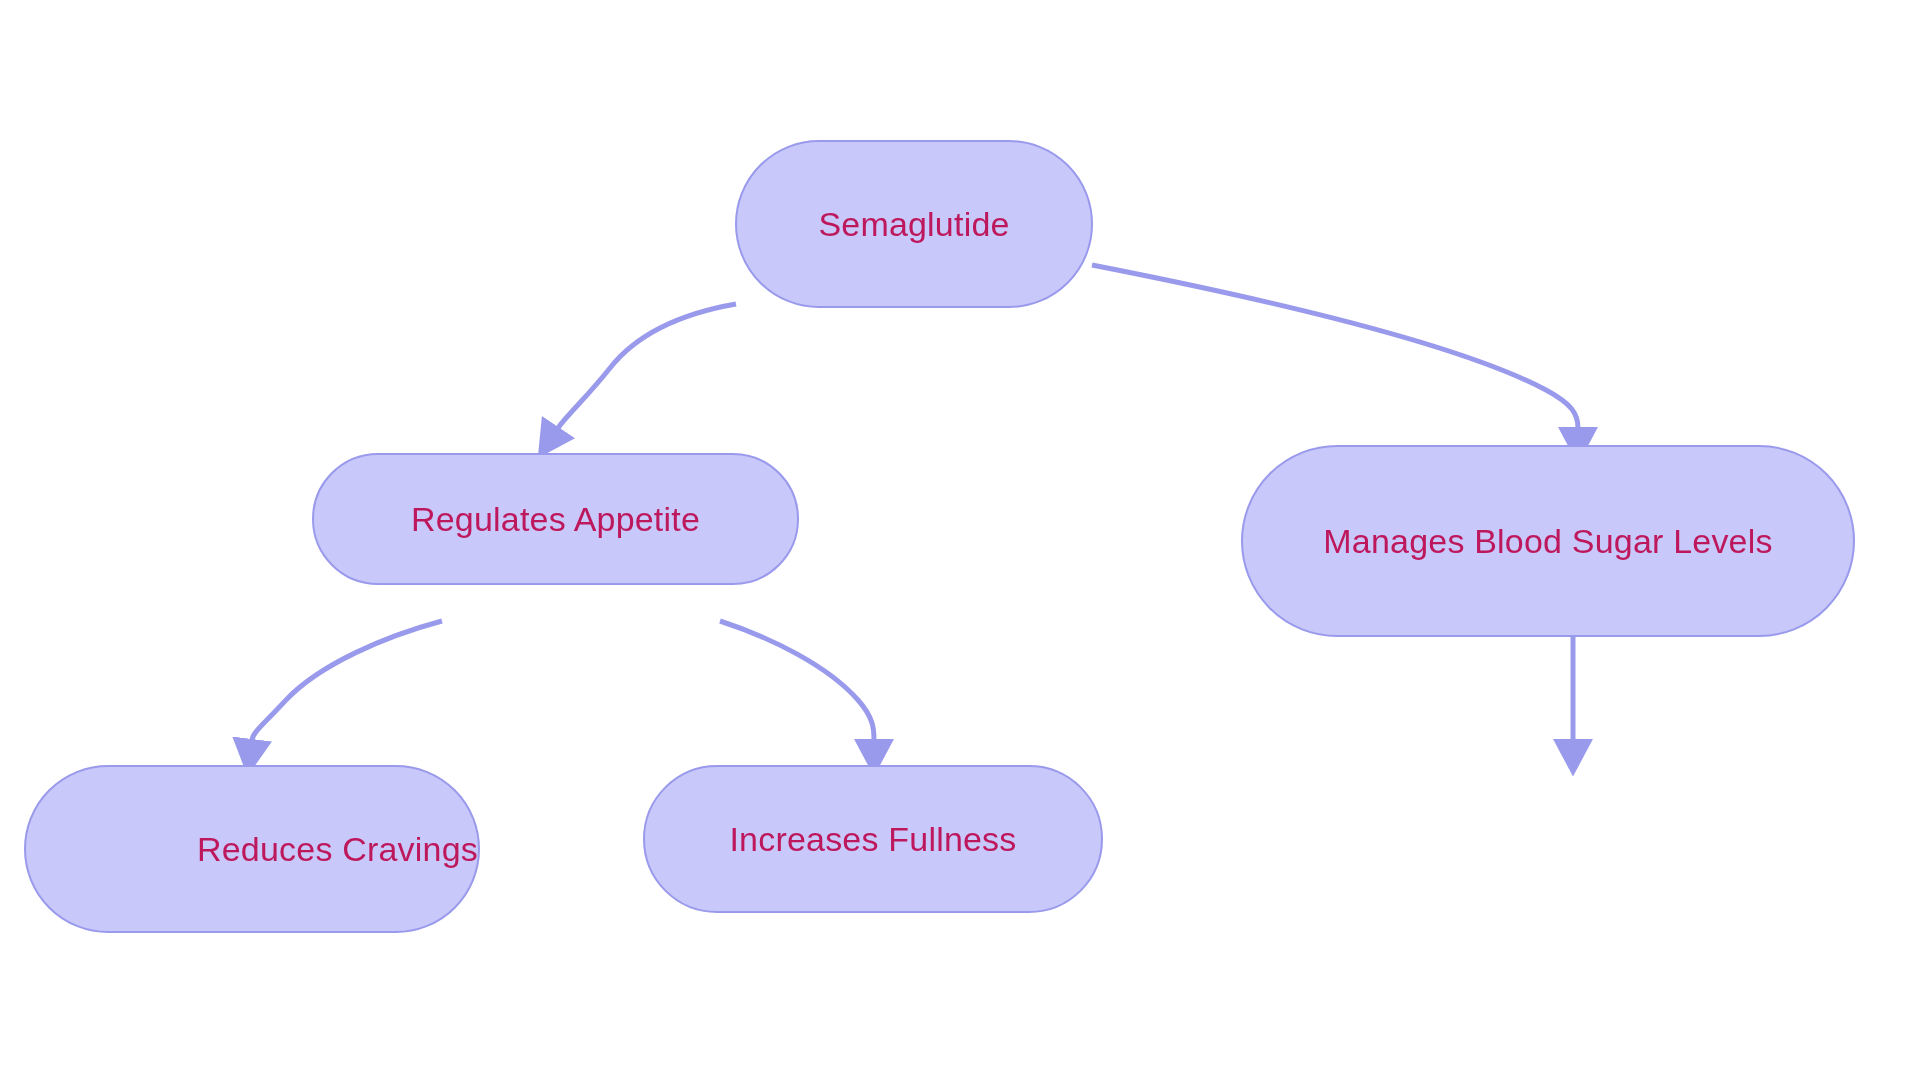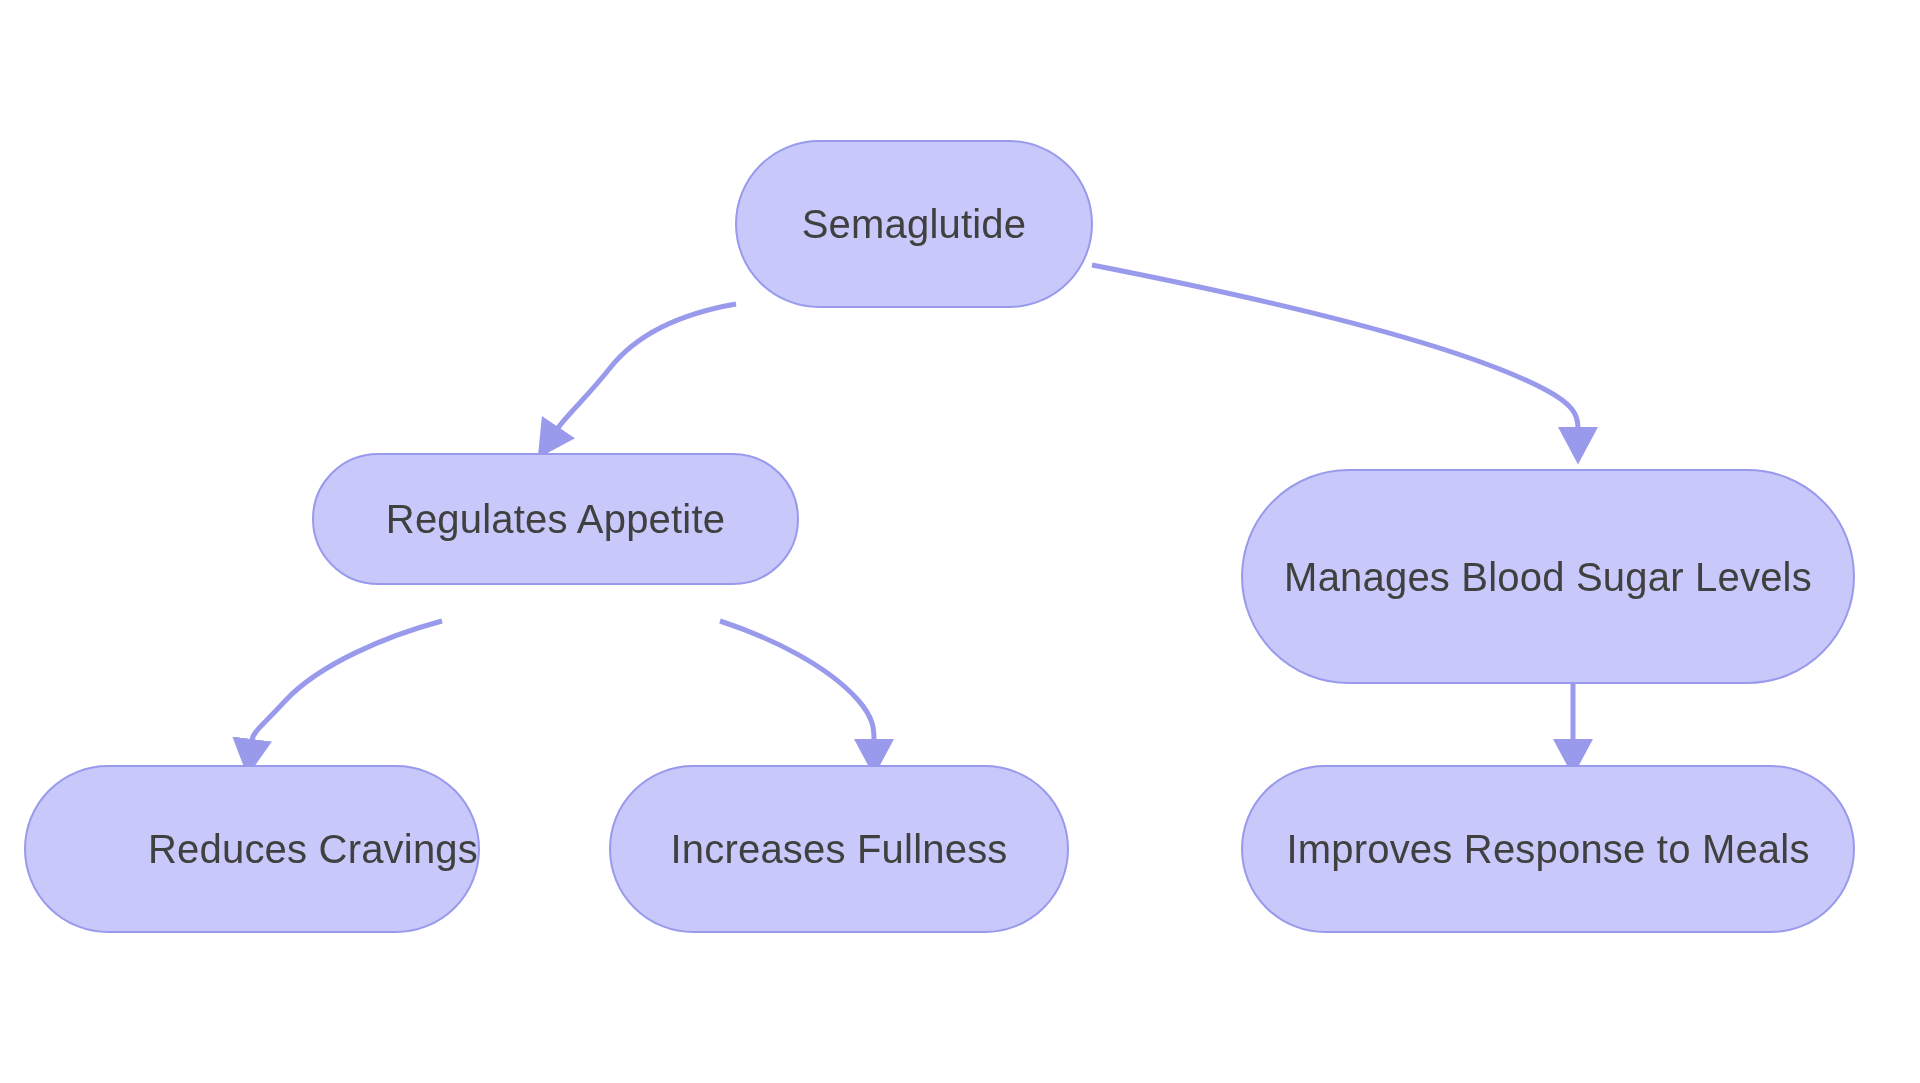--- a/index.html
+++ b/index.html
@@ -33,59 +33,59 @@
     align-items: center;
     justify-content: center;
     background: #c8c8fa;
     border: 2px solid #9a9aed;
     border-radius: 999px;
     color: #2929cc;
     white-space: nowrap;
   }
   .node-label {
     font-family: "Liberation Sans", sans-serif;
-    font-size: 40px;
+    font-size: 34px;
     font-weight: 400;
     letter-spacing: 0.2px;
     line-height: 1;
-    color: #404040;
+    color: #be185d;
   }
   
   #node-semaglutide {
     left: 735px;
     top: 140px;
     width: 358px;
     height: 168px;
   }
   
   #node-regulates-appetite {
     left: 312px;
     top: 453px;
     width: 487px;
     height: 132px;
   }
   #node-manages-blood-sugar {
     left: 1241px;
-    top: 469px;
+    top: 445px;
     width: 614px;
-    height: 215px;
+    height: 192px;
   }
   
   #node-reduces-cravings {
     left: 24px;
     top: 765px;
     width: 456px;
     height: 168px;
     justify-content: flex-end;
   }
   #node-increases-fullness {
-    left: 609px;
+    left: 643px;
     top: 765px;
     width: 460px;
-    height: 168px;
+    height: 148px;
   }
   #node-improves-response {
     left: 1241px;
     top: 765px;
     width: 614px;
     height: 168px;
   }
 </style>
 </head>
 <body>
@@ -123,17 +123,14 @@
   </div>
 
   <div class="node" id="node-reduces-cravings">
     <span class="node-label">Reduces Cravings</span>
   </div>
 
   <div class="node" id="node-increases-fullness">
     <span class="node-label">Increases Fullness</span>
   </div>
 
-  <div class="node" id="node-improves-response">
-    <span class="node-label">Improves Response to Meals</span>
-  </div>
 
 </div>
 
 </body></html>

